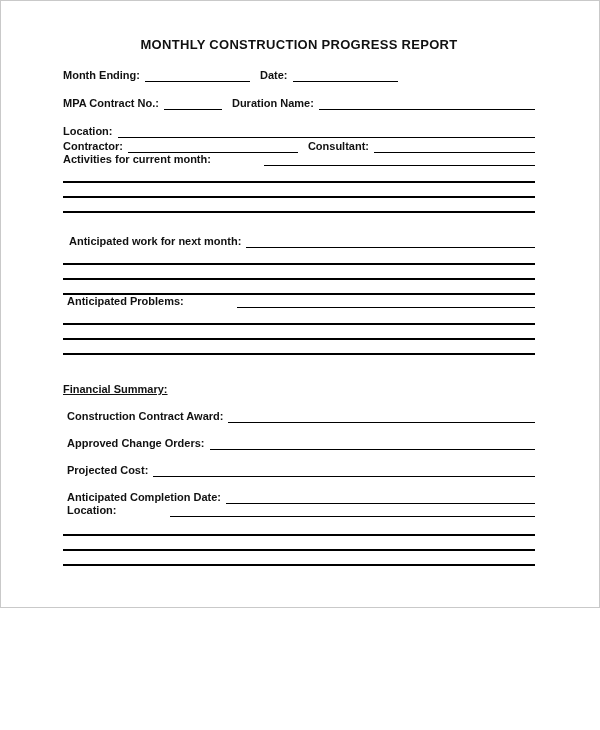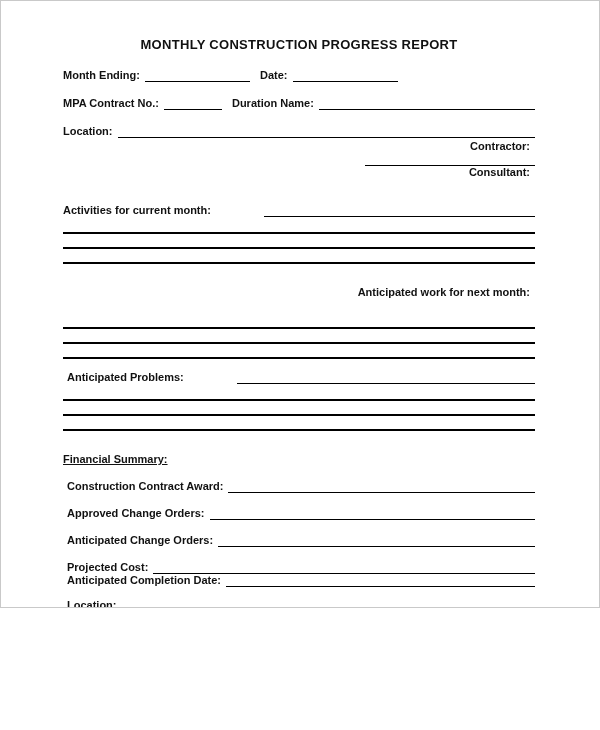--- a/index.html
+++ b/index.html
@@ -38,28 +38,28 @@
   .w58  { width: 58px; }
   .w105 { width: 105px; }
   .w138 { width: 138px; }
   .w170 { width: 170px; }
   .rule {
     height: 15px;
     border-bottom: 2px solid #000;
   }
   .mt17 { margin-top: 17px; }
   .mt15 { margin-top: 15px; }
-  .mt16 { margin-top: 12px; gap: 48px; }
-  .mt22 { margin-top: 22px; flex-direction: column; }
-  .mt20 { margin-top: 22px; }
-  .mt14 { }
+  .mt16 { margin-top: 0; gap: 48px; }
+  .mt22 { margin-top: 22px; }
+  .mt20 { margin-top: 28px; }
+  .mt14 { margin-top: 14px; }
   .mt6  { margin-top: 14px; }
   .mt4  { margin-top: 4px; }
   .mt3  { margin-top: 15px; }
-  .mt2  { margin-top: 2px; flex-direction: column; }
+  .mt2  { margin-top: 2px; }
   .indent4 { padding-left: 4px; }
   .indent6 { padding-left: 6px; }
   .underlined { text-decoration: underline; }
 </style>
 </head>
 <body>
 
 <div class="page">
 
   <div class="title">MONTHLY CONSTRUCTION PROGRESS REPORT</div>
@@ -129,24 +129,20 @@
   <div class="row mt6 indent4">
     <span class="label">Construction Contract Award:</span>
     <span class="fill grow"></span>
   </div>
 
   <div class="row mt6 indent4">
     <span class="label">Approved Change Orders:</span>
     <span class="fill grow"></span>
   </div>
 
-  <div class="row mt6 indent4">
-    <span class="label">Anticipated Change Orders:</span>
-    <span class="fill grow"></span>
-  </div>
 
   <div class="row mt6 indent4">
     <span class="label">Projected Cost:</span>
     <span class="fill grow"></span>
   </div>
 
   <div class="row mt14 indent4">
     <span class="label">Anticipated Completion Date:</span>
     <span class="fill grow"></span>
   </div>

